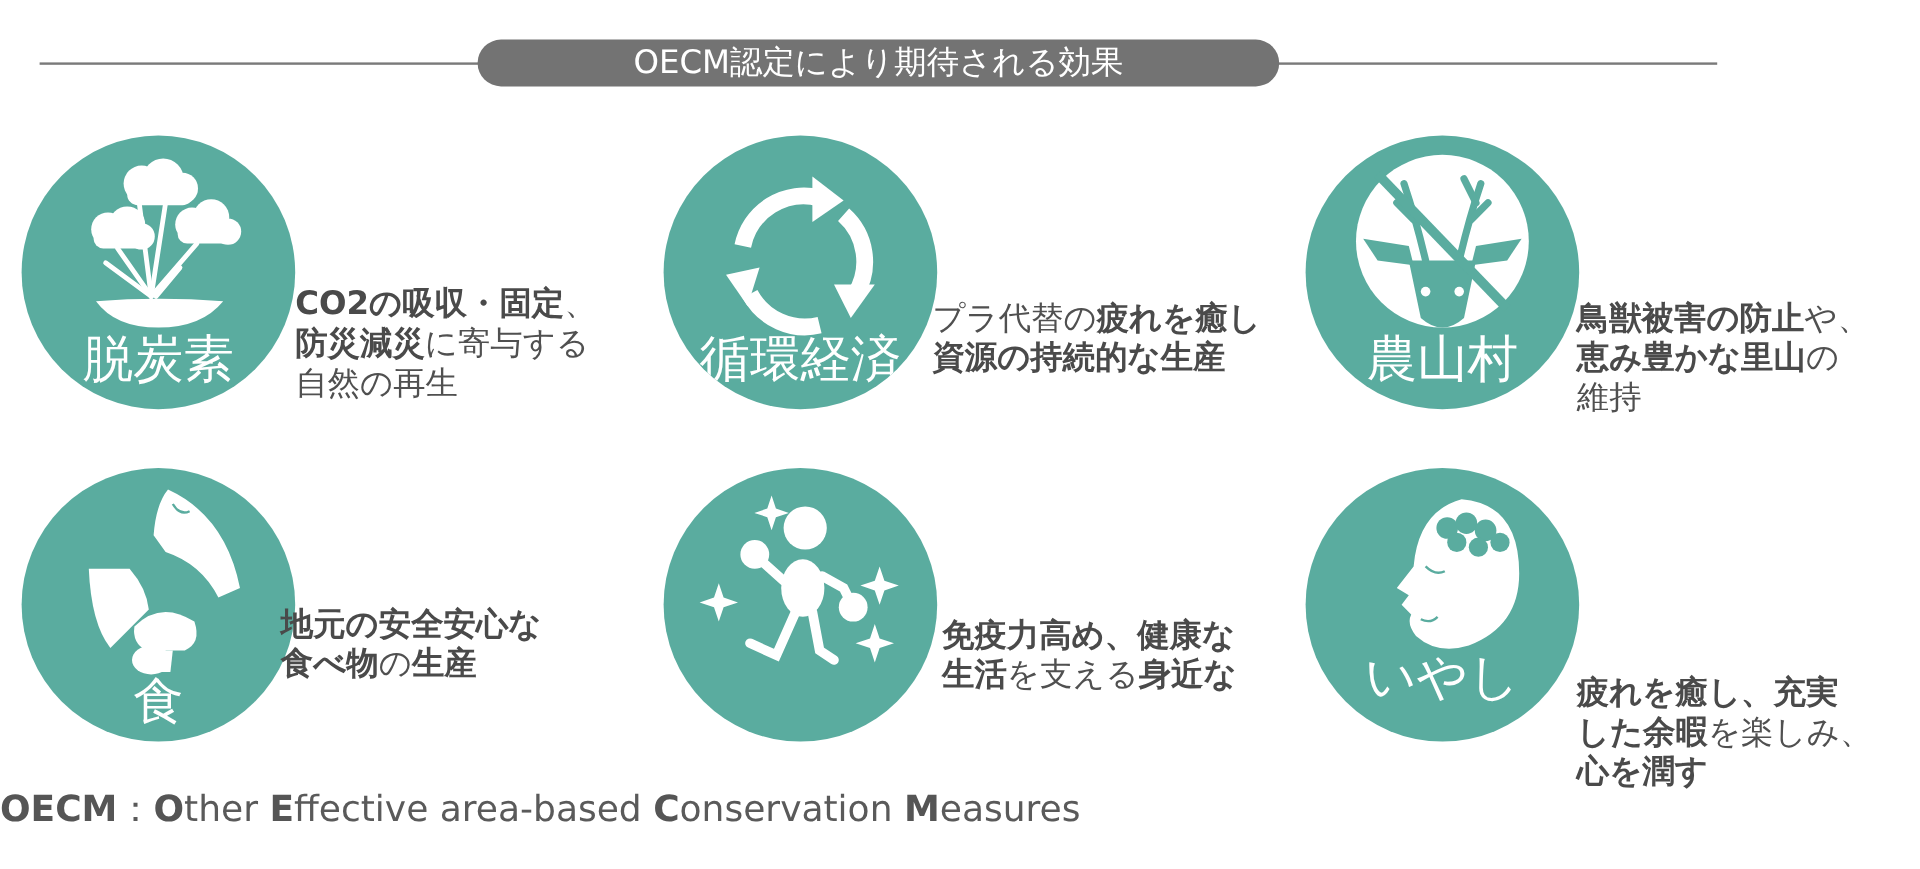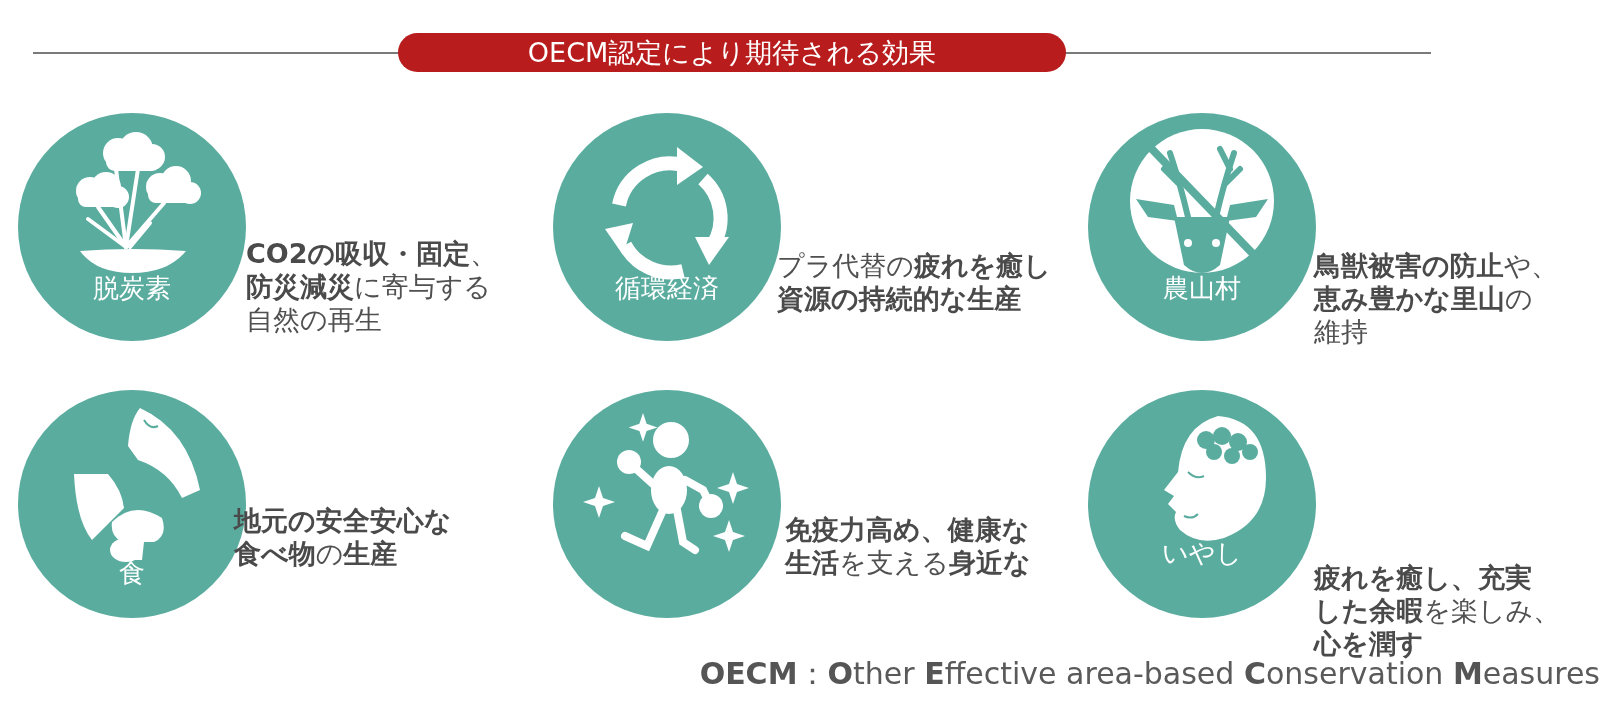--- a/index.html
+++ b/index.html
@@ -1,25 +1,25 @@
 <!DOCTYPE html>
 <html><head>
 <meta charset="utf-8">
 <style>
   html,body{margin:0;padding:0;background:#ffffff;}
   body{width:1600px;height:724px;position:relative;overflow:hidden;font-family:"DejaVu Sans","Liberation Sans",sans-serif;color:#555555;}
   .rule{position:absolute;left:33px;top:52px;width:1398px;height:2px;background:#7a7a7a;}
-  .pill{position:absolute;left:398px;top:33px;width:668px;height:39px;border-radius:20px;background:#b91c1c;color:#ffffff;font-size:27px;line-height:39px;text-align:center;font-family:"DejaVu Sans",sans-serif;letter-spacing:0px;}
+  .pill{position:absolute;left:398px;top:33px;width:668px;height:39px;border-radius:20px;background:#737373;color:#ffffff;font-size:27px;line-height:39px;text-align:center;font-family:"DejaVu Sans",sans-serif;letter-spacing:0px;}
   .item{position:absolute;width:520px;height:240px;}
   .circle{position:absolute;left:0;top:0;width:228px;height:228px;border-radius:50%;background:#5aac9f;overflow:hidden;}
   .circle svg{position:absolute;left:0;top:0;width:228px;height:228px;}
-  .circle-label{position:absolute;left:0;width:228px;text-align:center;color:#ffffff;font-size:26px;font-family:"DejaVu Sans",sans-serif;font-weight:normal;}
+  .circle-label{position:absolute;left:0;width:228px;text-align:center;color:#ffffff;font-size:42px;font-family:"DejaVu Sans",sans-serif;font-weight:normal;}
   .desc{position:absolute;font-size:27px;line-height:33px;color:#505050;white-space:nowrap;}
   .desc b{font-weight:bold;color:#4a4a4a;}
-  .footer{position:absolute;left:0;width:1600px;top:654px;text-align:right;font-size:30px;color:#5a5a5a;font-family:"DejaVu Sans",sans-serif;}
+  .footer{position:absolute;left:0;width:1600px;top:654px;text-align:left;font-size:30px;color:#5a5a5a;font-family:"DejaVu Sans",sans-serif;}
   .footer b{font-weight:bold;color:#555;}
 </style>
 </head>
 <body>
 
 <div class="rule"></div>
 <div class="pill">OECM認定により期待される効果</div>
 
 <div class="item" style="left:18px;top:113px;">
   <div class="circle">

